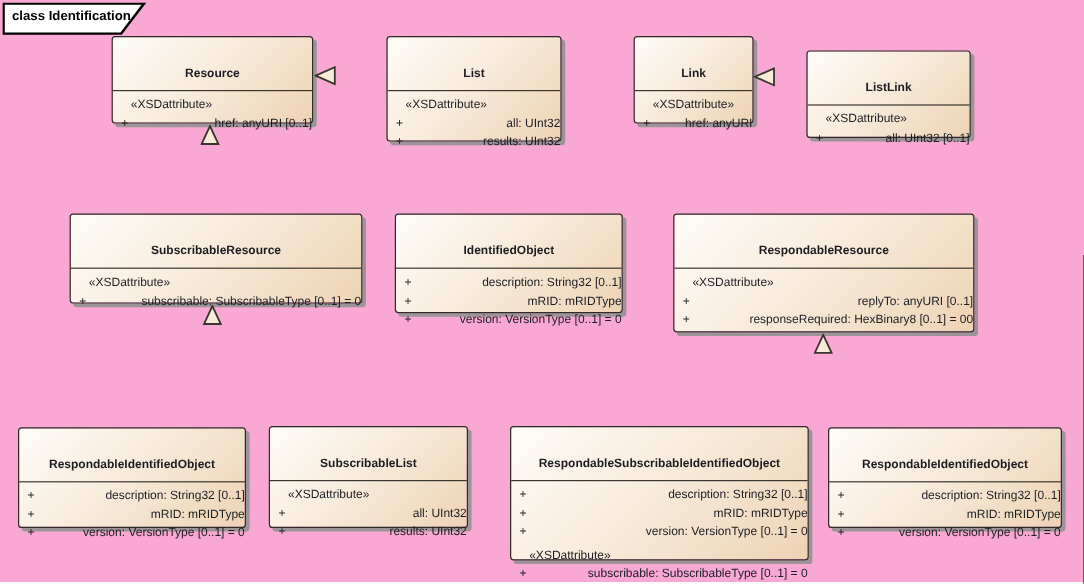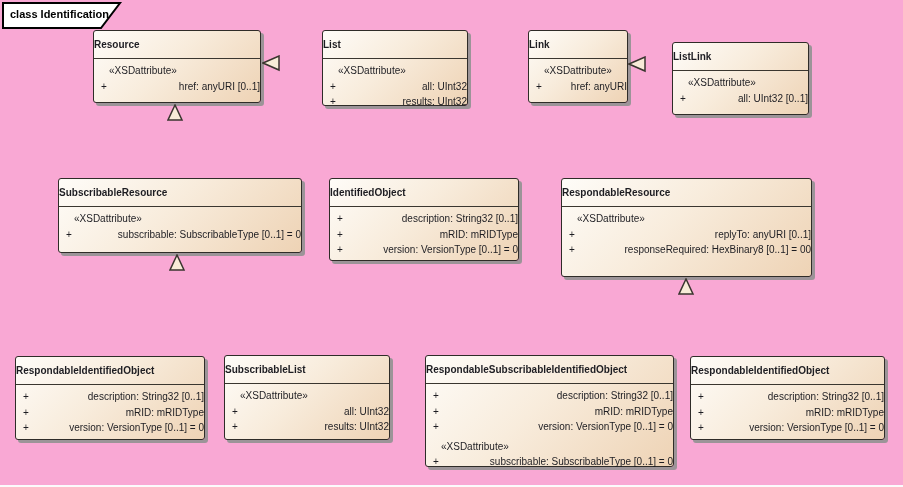--- a/index.html
+++ b/index.html
@@ -15,24 +15,24 @@
   }
   
   .uml-class{
     position:absolute;box-sizing:border-box;
     border:1px solid #2f2c28;border-radius:3px;
     background:linear-gradient(135deg,#fefcf8 0%,#f8ecdc 45%,#eed3b5 100%);
     box-shadow:3px 3px 0 0 rgba(145,145,145,0.9);
     color:#1d1d22;
   }
   .uml-title{
-    height:27px;line-height:27px;
+    height:27px;line-height:27px;text-align:center;
     font-size:10px;font-weight:bold;
     border-bottom:1px solid #3a362f;
-    white-space:nowrap;overflow:hidden;
+    white-space:nowrap;overflow:hidden;margin-top:17px;
   }
   .uml-attrs{padding-top:4px;font-size:10px;}
   .uml-attrs .attr{display:flex;line-height:15.5px;white-space:nowrap;}
   .uml-attrs .attr .vis{width:19px;padding-left:7px;box-sizing:border-box;}
   .uml-attrs .attr .txt{flex:1;overflow:hidden;text-align:right;}
   .uml-attrs .stereo{padding-left:15px;line-height:15.5px;white-space:nowrap;}
   .uml-attrs .stereo.gap{margin-top:4px;}
   
   .arrow{position:absolute;}
   .arrow polygon{fill:#f8ecd8;stroke:#3a352f;stroke-width:1.5;}
@@ -55,21 +55,21 @@
     <div class="uml-title">Resource</div>
     <div class="uml-attrs">
         <div class="stereo">«XSDattribute»</div>
         <div class="attr">
           <span class="vis">+</span>
           <span class="txt">href: anyURI [0..1]</span>
         </div>
       </div>
   </div>
 
-  <div class="uml-class" style="left:322px;top:30px;width:146px;height:76px">
+  <div class="uml-class" style="left:322px;top:30px;width:146px;height:88px">
     <div class="uml-title">List</div>
     <div class="uml-attrs">
         <div class="stereo">«XSDattribute»</div>
         <div class="attr">
           <span class="vis">+</span>
           <span class="txt">all: UInt32</span>
         </div>
         <div class="attr">
           <span class="vis">+</span>
           <span class="txt">results: UInt32</span>

